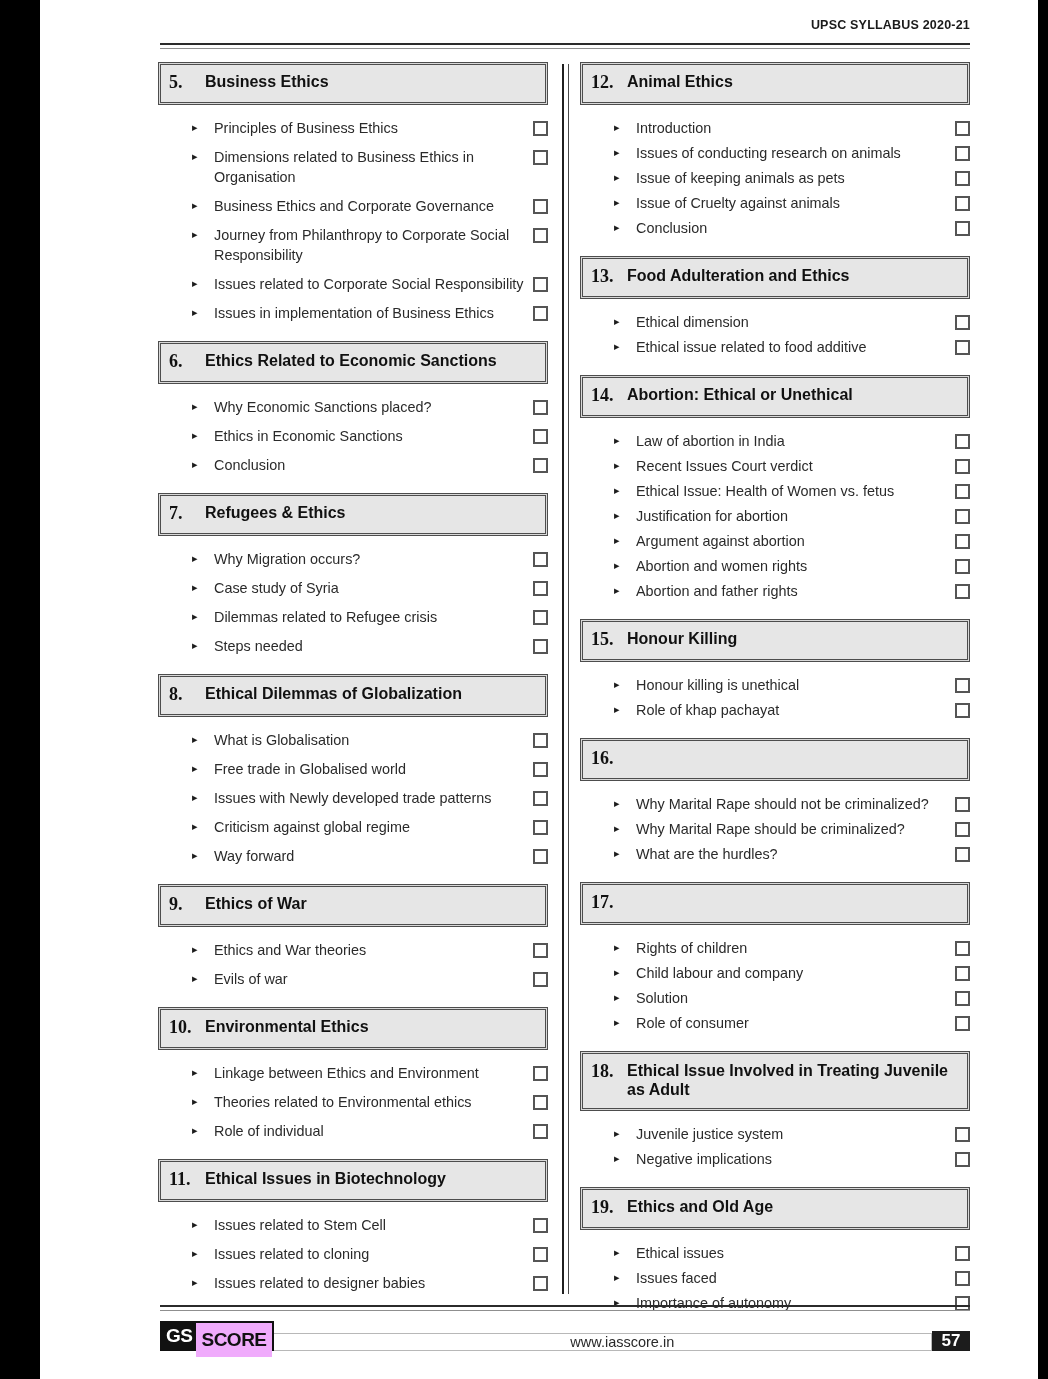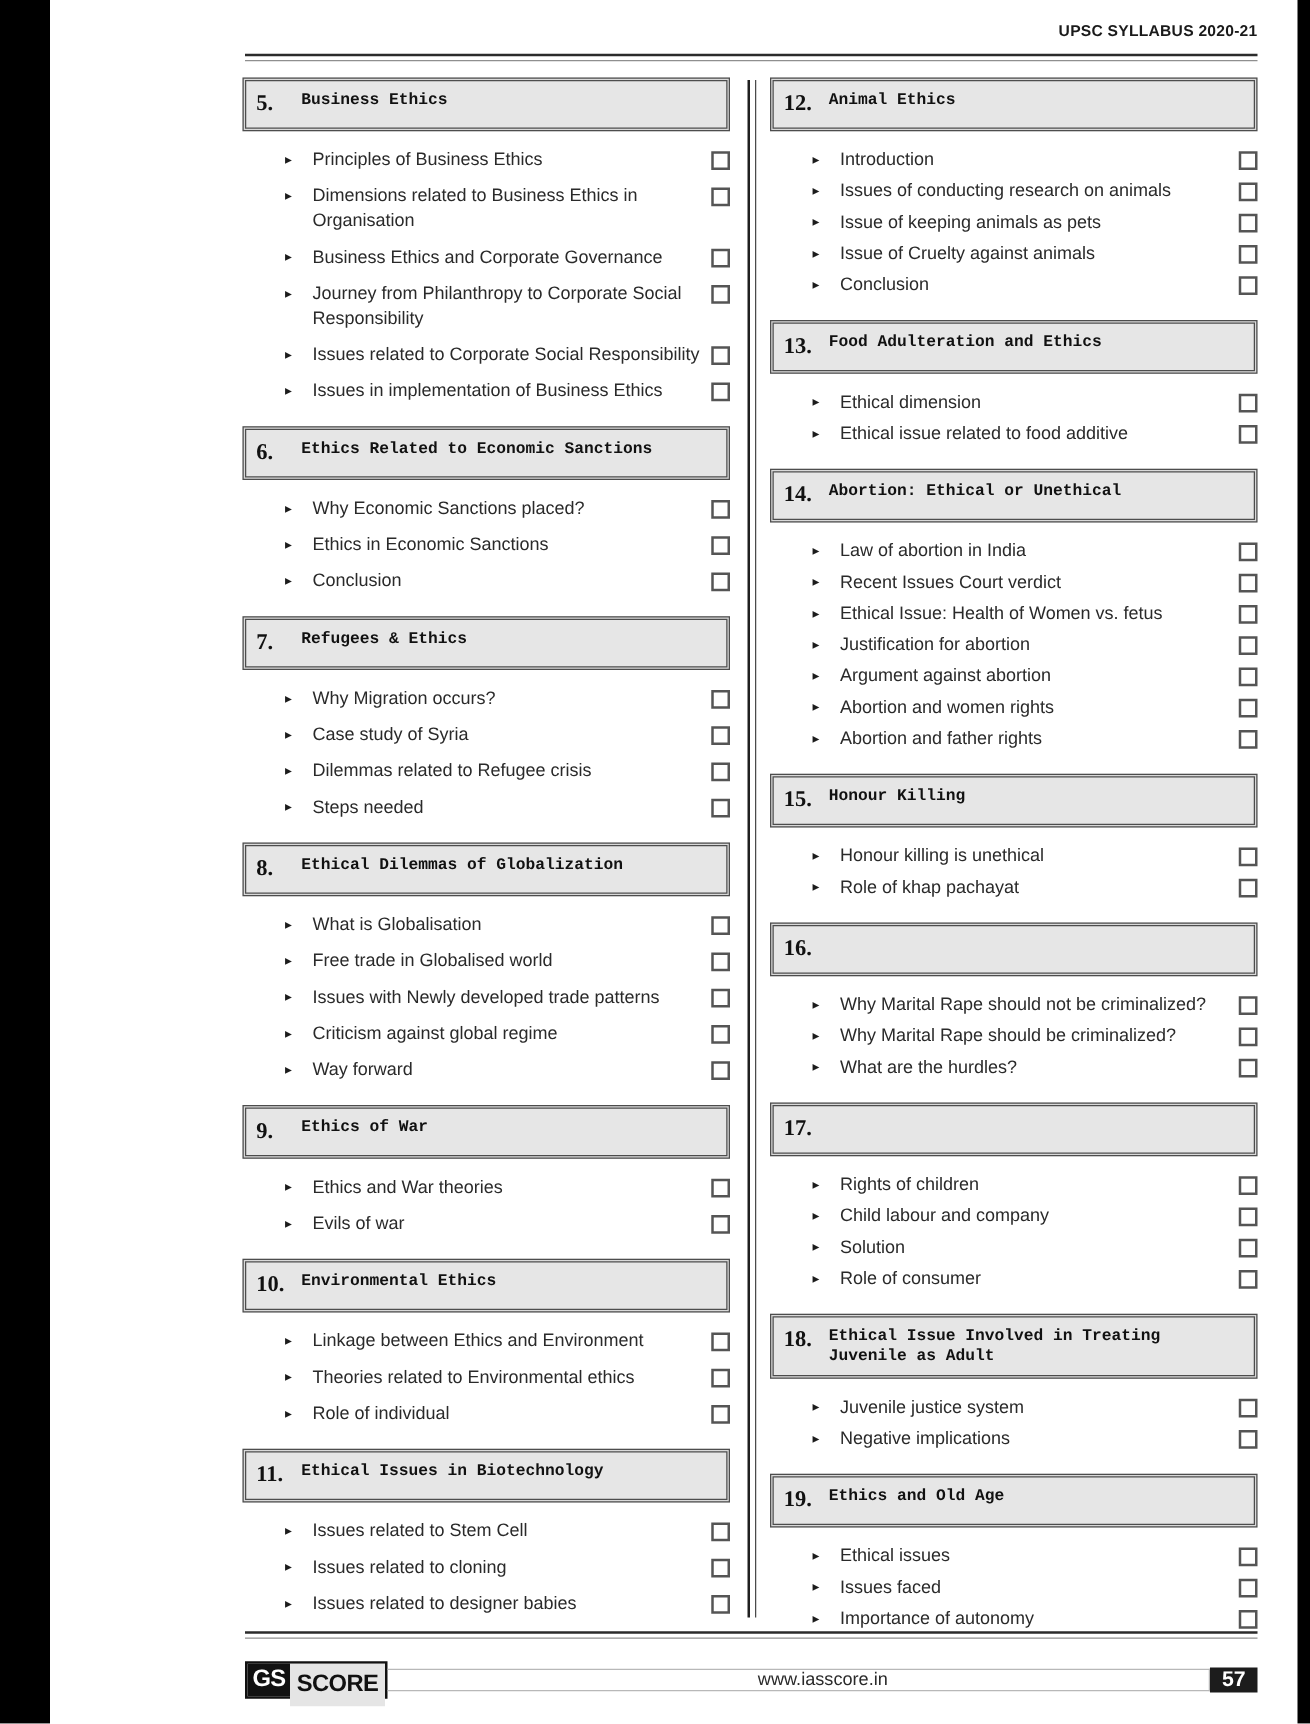--- a/index.html
+++ b/index.html
@@ -31,21 +31,20 @@
     right: 0; top: 0;
     width: 10px; height: 1379px;
     background: #000000;
   }
   .content {
     position: absolute;
     left: 158px;
     top: 0;
     width: 812px;
     height: 1379px;
-    margin-left: 36px;
   }
   
   .running-head {
     position: absolute;
     top: 18px;
     right: 0px;
     font-size: 12.5px;
     font-weight: bold;
     letter-spacing: 0.2px;
     color: #1a1a1a;
@@ -99,23 +98,23 @@
   .sec-num {
     font-family: "Liberation Serif", serif;
     font-weight: bold;
     font-size: 18px;
     color: #111111;
     min-width: 36px;
     flex: 0 0 auto;
     line-height: 1.22;
   }
   .sec-title {
-    font-family: Liberation Mono, monospace;
+    font-family: Liberation Sans, sans-serif;
     font-weight: bold;
-    font-size: 13px;
+    font-size: 16px;
     color: #111111;
     line-height: 1.22;
     flex: 1 1 auto;
   }
   
   .items {
     margin: 0 0 18px 0;
     padding: 4px 0 0 0;
   }
   .item {
@@ -159,42 +158,42 @@
     border-top: 2px solid #2b2b2b;
     border-bottom: 1px solid #8f8f8f;
   }
   .footer {
     position: absolute;
     left: 2px;
     bottom: 28px;
     width: 810px;
     height: 15px;
     display: flex;
-    align-items: center;
+    align-items: flex-end;
   }
   .logo {
     flex: 0 0 auto;
     display: flex;
     border: 2px solid #111111;
     height: 30px;
     box-sizing: border-box;
   }
   .logo-gs {
     background: #111111;
     color: #ffffff;
     font-family: "Liberation Sans", sans-serif;
     font-weight: bold;
     font-size: 19px;
     letter-spacing: -0.5px;
     padding: 0 4px;
     display: flex;
     align-items: center;
   }
   .logo-score {
-    background: #e5e5e5;
+    background: #f0abfc;
     color: #111111;
     font-family: "Liberation Sans", sans-serif;
     font-weight: bold;
     font-size: 19px;
     letter-spacing: -0.5px;
     padding: 17px 5px;
     display: flex;
     align-items: center;
   }
   .foot-url {

